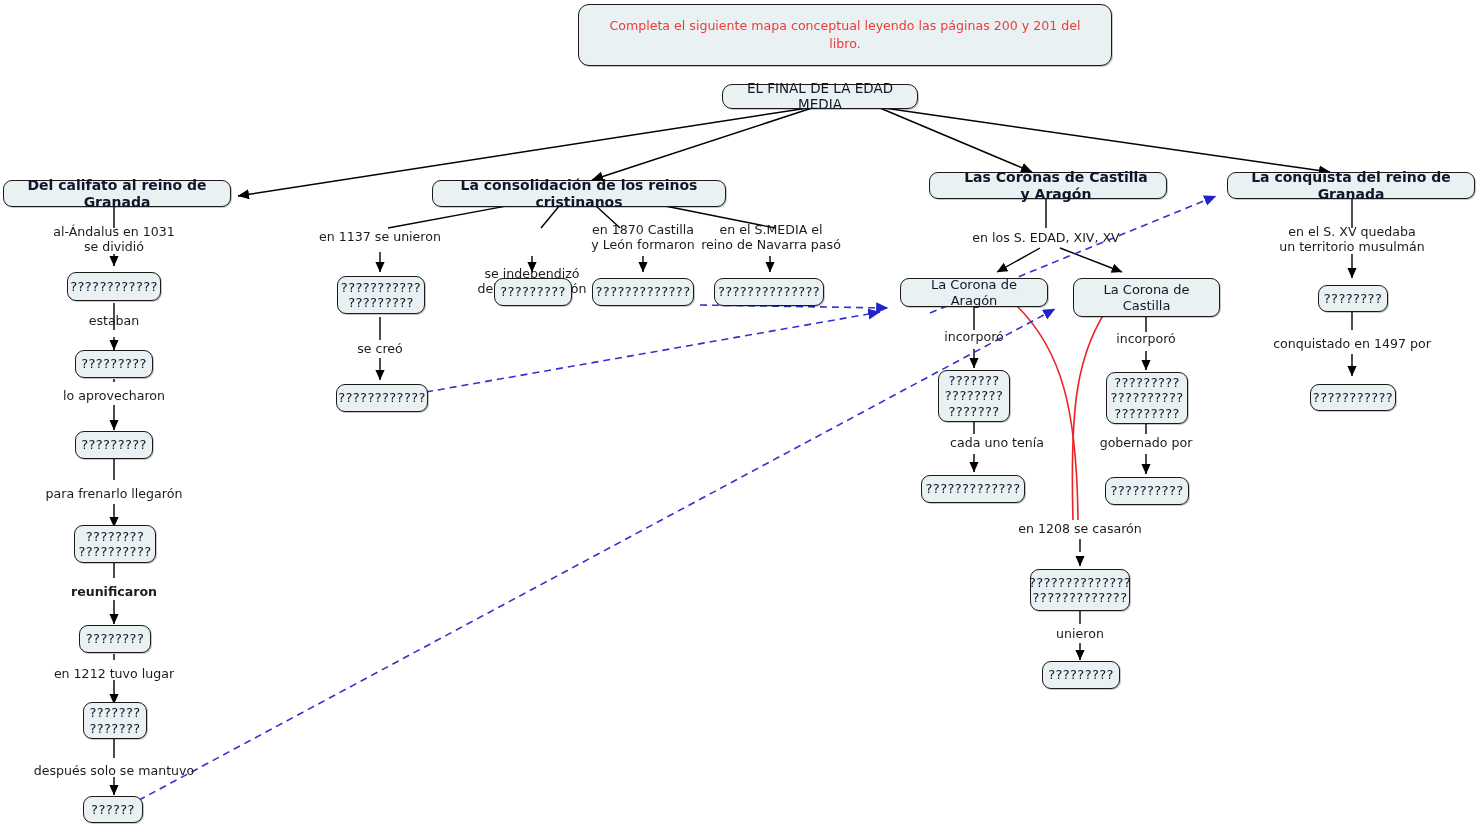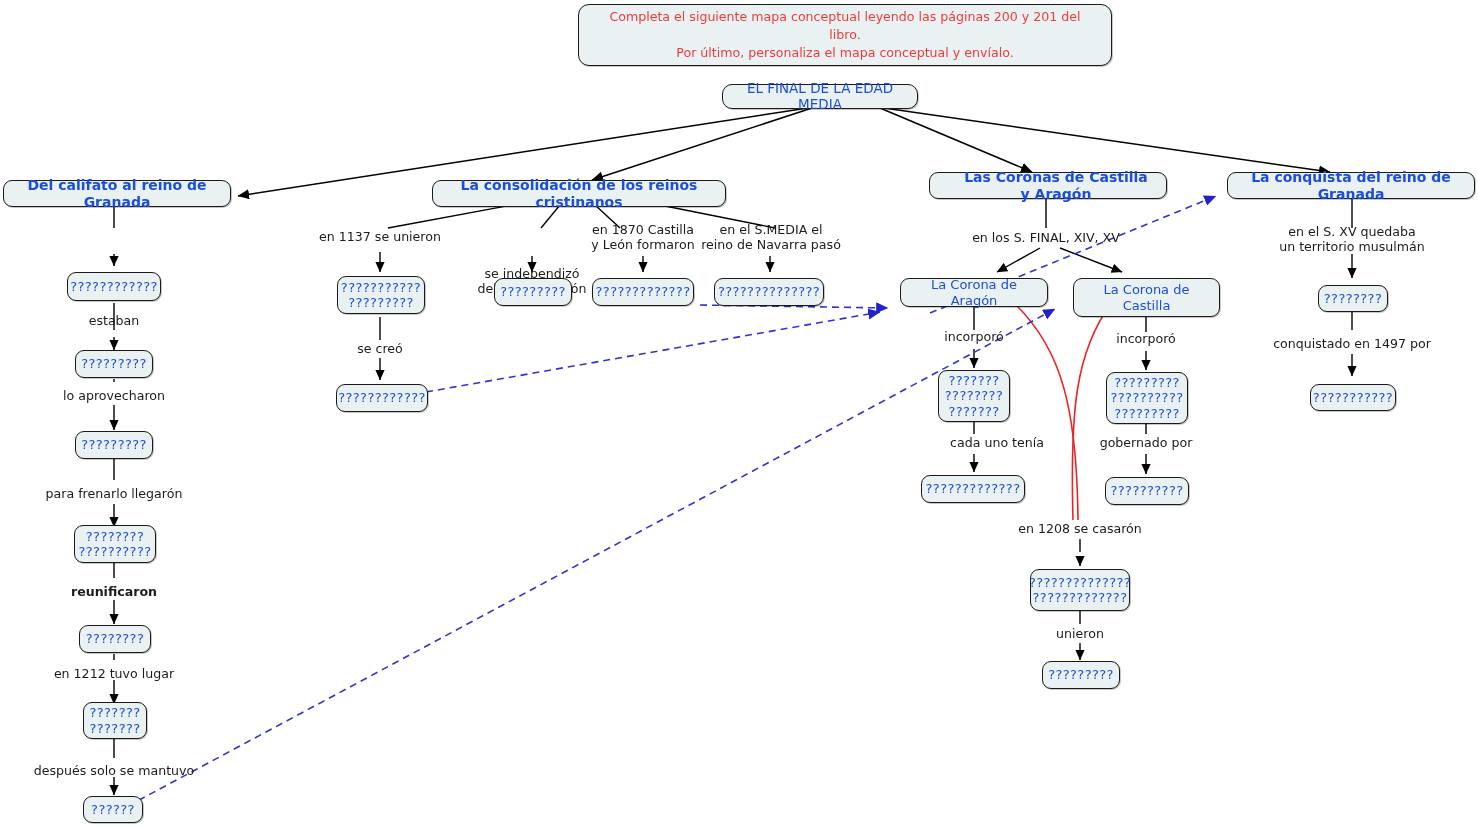--- a/index.html
+++ b/index.html
@@ -9,21 +9,21 @@
   }
   #canvas{position:absolute;inset:0;width:1478px;height:826px;}
   svg.edges{position:absolute;left:0;top:0;width:1478px;height:826px;pointer-events:none;}
 
   .node{
     position:absolute;
     box-sizing:border-box;
     background:#eaf1f2;
     border:1.6px solid #1a1a1a;
     border-radius:9px;
-    color:#1d4ed8;
+    color:#0f172a;
     text-align:center;
     display:flex;align-items:center;justify-content:center;
     line-height:1.18;
     white-space:pre-line;
     box-shadow:1px 1px 0 rgba(0,0,0,0.22);
   }
   .node.root{font-size:13.5px;padding:5px 11px;border-radius:10px;}
   .node.branch{font-weight:bold;font-size:14px;padding:6px 12px;}
   .node.plain{font-size:13px;padding:5px 10px;}
   .node.qm{font-size:13px;padding:4px 10px;letter-spacing:0.4px;}
@@ -138,40 +138,41 @@
     <g stroke="#3333cc" stroke-width="1.6" fill="none" stroke-dasharray="7,5">
       <path d="M426,392 L880,312" marker-end="url(#barrow)"></path>
       <path d="M700,305 L888,308" marker-end="url(#barrow)"></path>
       <path d="M128,806 L1055,309" marker-end="url(#barrow)"></path>
       <path d="M930,313 L1216,196" marker-end="url(#barrow)"></path>
     </g>
   </svg>
 
   <div class="instruction" style="left:578px;top:4px;width:534px;height:62px;">
     <span>Completa el siguiente mapa conceptual leyendo las páginas 200 y 201 del libro.</span>
-    <span>Por último, personaliza el mapa conceptual y envíalo.</span>
   </div>
 
   <div class="node root" style="left:722px;top:84px;width:196px;height:25px;">
     <span>EL FINAL DE LA EDAD MEDIA</span>
   </div>
 
   <div class="node branch" style="left:3px;top:180px;width:228px;height:27px;">
     <span>Del califato al reino de Granada</span>
   </div>
   <div class="node branch" style="left:432px;top:180px;width:294px;height:27px;">
     <span>La consolidación de los reinos cristinanos</span>
   </div>
   <div class="node branch" style="left:929px;top:172px;width:238px;height:27px;padding-left:28px;">
     <span>Las Coronas de Castilla y Aragón</span>
   </div>
   <div class="node branch" style="left:1227px;top:172px;width:248px;height:27px;">
     <span>La conquista del reino de Granada</span>
   </div>
 
+  <div class="linklabel" style="left:24px;top:224px;width:180px;">al-Ándalus en 1031
+se dividió</div>
   <div class="node qm" style="left:67px;top:272px;width:94px;height:29px;">
     <span>????????????</span>
   </div>
   <div class="linklabel" style="left:24px;top:313px;width:180px;">estaban</div>
   <div class="node qm" style="left:75px;top:350px;width:78px;height:28px;">
     <span>?????????</span>
   </div>
   <div class="linklabel" style="left:24px;top:388px;width:180px;">lo aprovecharon</div>
   <div class="node qm" style="left:75px;top:431px;width:78px;height:28px;">
     <span>?????????</span>
@@ -216,21 +217,21 @@
   <div class="node qm" style="left:592px;top:278px;width:102px;height:28px;">
     <span>?????????????</span>
   </div>
 
   <div class="linklabel" style="left:690px;top:222px;width:162px;">en el S.MEDIA el
 reino de Navarra pasó</div>
   <div class="node qm" style="left:714px;top:278px;width:110px;height:28px;">
     <span>??????????????</span>
   </div>
 
-  <div class="linklabel" style="left:956px;top:230px;width:180px;">en los S. FINAL, XIV, XV</div>
+  <div class="linklabel" style="left:956px;top:230px;width:180px;">en los S. EDAD, XIV, XV</div>
 
   <div class="node plain" style="left:900px;top:278px;width:148px;height:29px;">
     <span>La Corona de Aragón</span>
   </div>
   <div class="node plain" style="left:1073px;top:278px;width:147px;height:39px;">
     <span>La Corona de Castilla</span>
   </div>
 
   <div class="linklabel" style="left:904px;top:329px;width:140px;">incorporó</div>
   <div class="node qm" style="left:938px;top:370px;width:72px;height:52px;">

